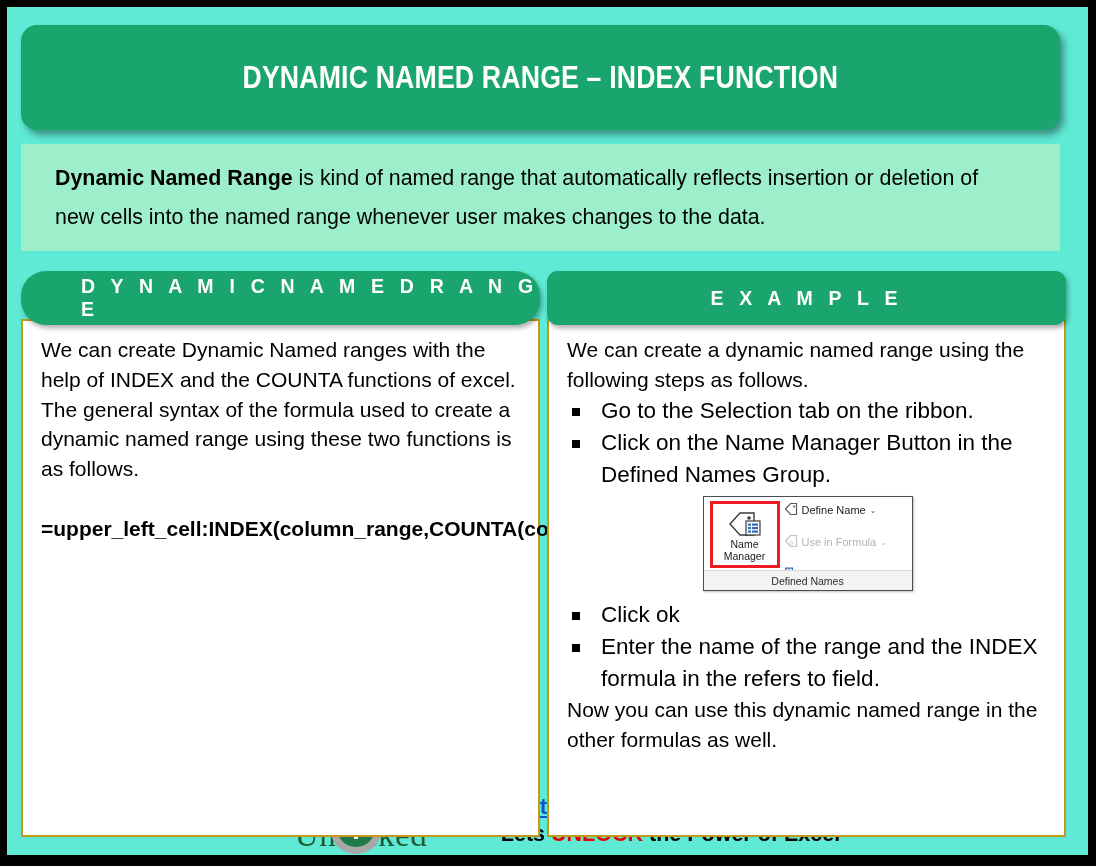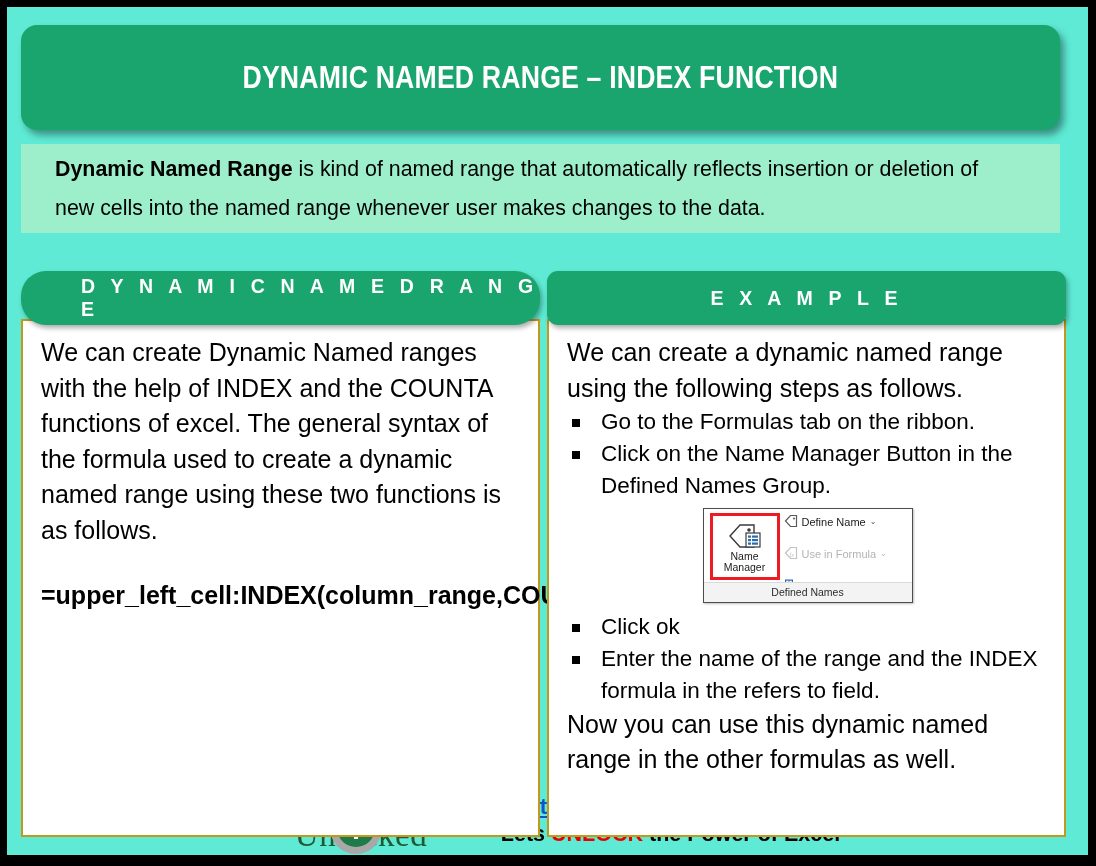--- a/index.html
+++ b/index.html
@@ -53,21 +53,21 @@
     transform: scaleX(0.86);
     white-space: nowrap;
   }
 
   
   #definition-box {
     position: absolute;
     left: 14px;
     top: 137px;
     width: 1039px;
-    height: 89px;
+    height: 107px;
     background: #9DEFCB;
     display: flex;
     align-items: center;
     padding: 0 26px 0 34px;
   }
   #definition-text {
     color: #000000;
     font-size: 22.5px;
     line-height: 1.72;
     transform: scaleX(0.95);
@@ -105,21 +105,21 @@
     background: #ffffff;
     padding: 14px 16px 10px 18px;
     position: relative;
     z-index: 1;
   }
   #col-left  .col-body { height: 518px; }
   #col-right .col-body { height: 518px; }
 
   .body-p {
     color: #000000;
-    font-size: 25px;
+    font-size: 21px;
     line-height: 1.42;
   }
   .body-p.bold { font-weight: bold; }
   .spacer-line { height: 30px; }
 
   
   .bullets { list-style: none; }
   .bullets li {
     position: relative;
     padding-left: 34px;
@@ -293,21 +293,21 @@
     </div>
 
     <div class="col" id="col-right">
       <div class="col-header">
         <span class="col-header-text">E X A M P L E</span>
       </div>
       <div class="col-body">
         <p class="body-p">We can create a dynamic named range using the following steps as follows.</p>
 
         <ul class="bullets">
-          <li>Go to the Formulas tab on the ribbon.</li>
+          <li>Go to the Selection tab on the ribbon.</li>
           <li>Click on the Name Manager Button in the Defined Names Group.</li>
         </ul>
 
         <div id="ribbon-shot">
           <div id="ribbon-inner">
 
             <div id="name-manager-btn">
               <span id="nm-icon">
                 <svg viewBox="0 0 36 28" width="36" height="28">
                   <path d="M3 14 L13 3 L27 3 L27 25 L13 25 Z" fill="#ffffff" stroke="#3a3a3a" stroke-width="1.4"></path>

